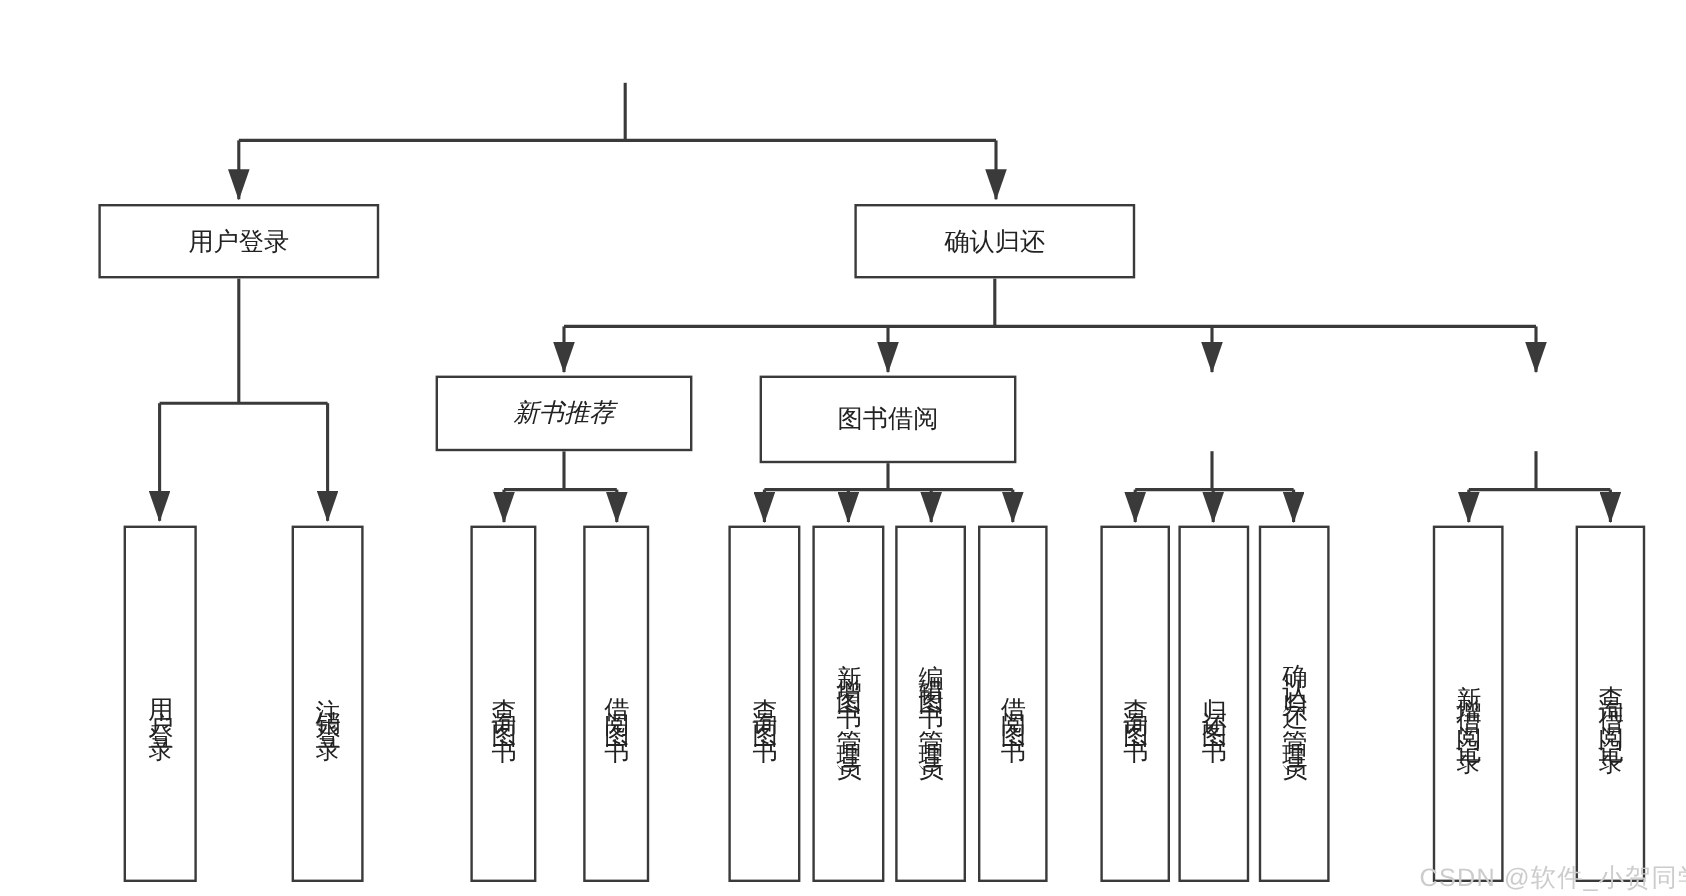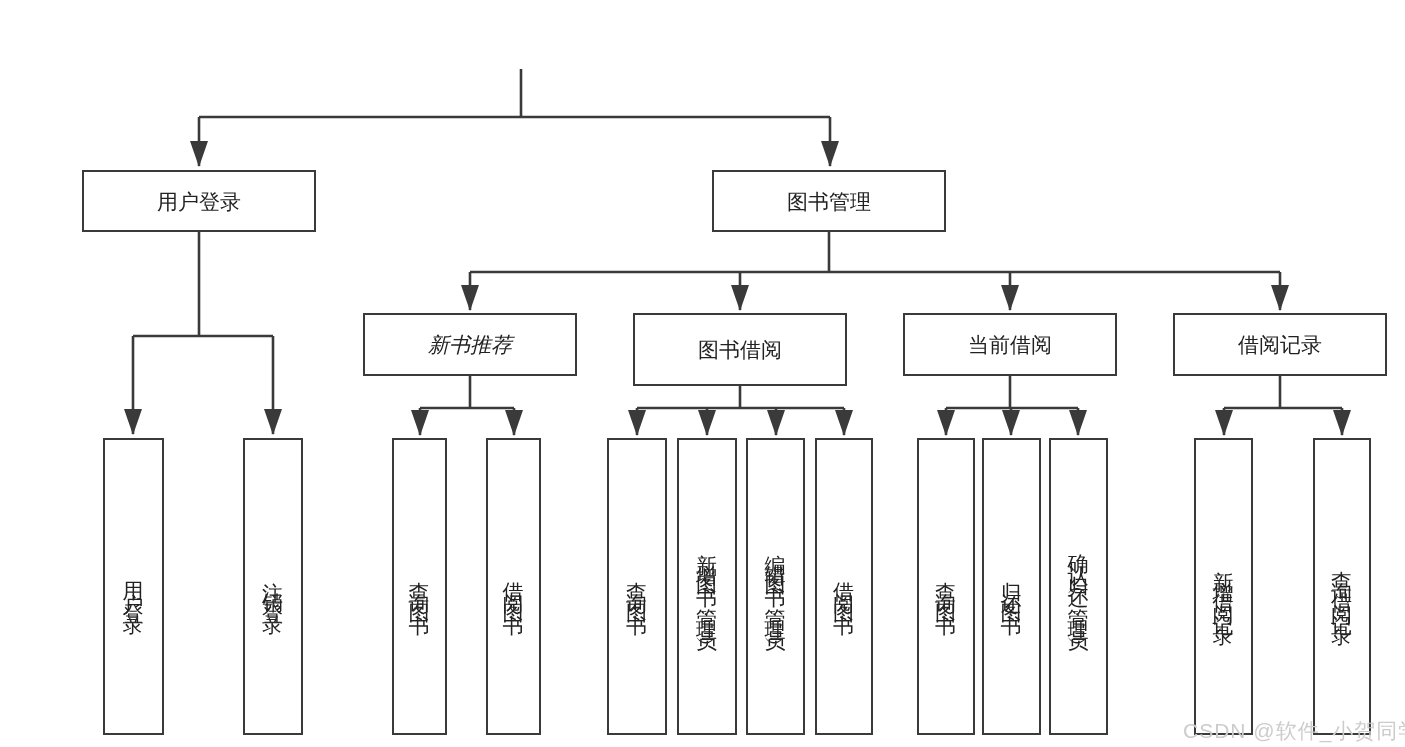--- a/index.html
+++ b/index.html
@@ -123,26 +123,24 @@
     <g>
       <path class="shaft" d="M1280,376 V408"></path>
       <path class="shaft" d="M1224,408 H1342"></path>
       <path class="shaft" d="M1224,408 V435" marker-end="url(#arw)"></path>
       <path class="shaft" d="M1342,408 V435" marker-end="url(#arw)"></path>
     </g>
   </svg>
 
 
   <div class="node" style="left:82px; top:170px; width:234px; height:62px;">用户登录</div>
-  <div class="node" style="left:712px; top:170px; width:234px; height:62px;">图书管理</div>
+  <div class="node" style="left:712px; top:170px; width:234px; height:62px;">确认归还</div>
 
   <div class="node" style="left:363px; top:313px; width:214px; height:63px;font-style:italic;">新书推荐</div>
   <div class="node" style="left:633px; top:313px; width:214px; height:73px;">图书借阅</div>
-  <div class="node" style="left:903px; top:313px; width:214px; height:63px;">当前借阅</div>
-  <div class="node" style="left:1173px; top:313px; width:214px; height:63px;">借阅记录</div>
 
   <div class="node vertical" style="left:103px; top:438px; width:61px; height:297px;">用户登录</div>
   <div class="node vertical" style="left:243px; top:438px; width:60px; height:297px;">注销登录</div>
 
   <div class="node vertical" style="left:392px; top:438px; width:55px; height:297px;">查询图书</div>
   <div class="node vertical" style="left:486px; top:438px; width:55px; height:297px;">借阅图书</div>
 
   <div class="node vertical" style="left:607px; top:438px; width:60px; height:297px;">查询图书</div>
   <div class="node vertical" style="left:677px; top:438px; width:60px; height:297px;">新增图书（管理员）</div>
   <div class="node vertical" style="left:746px; top:438px; width:59px; height:297px;">编辑图书（管理员）</div>

